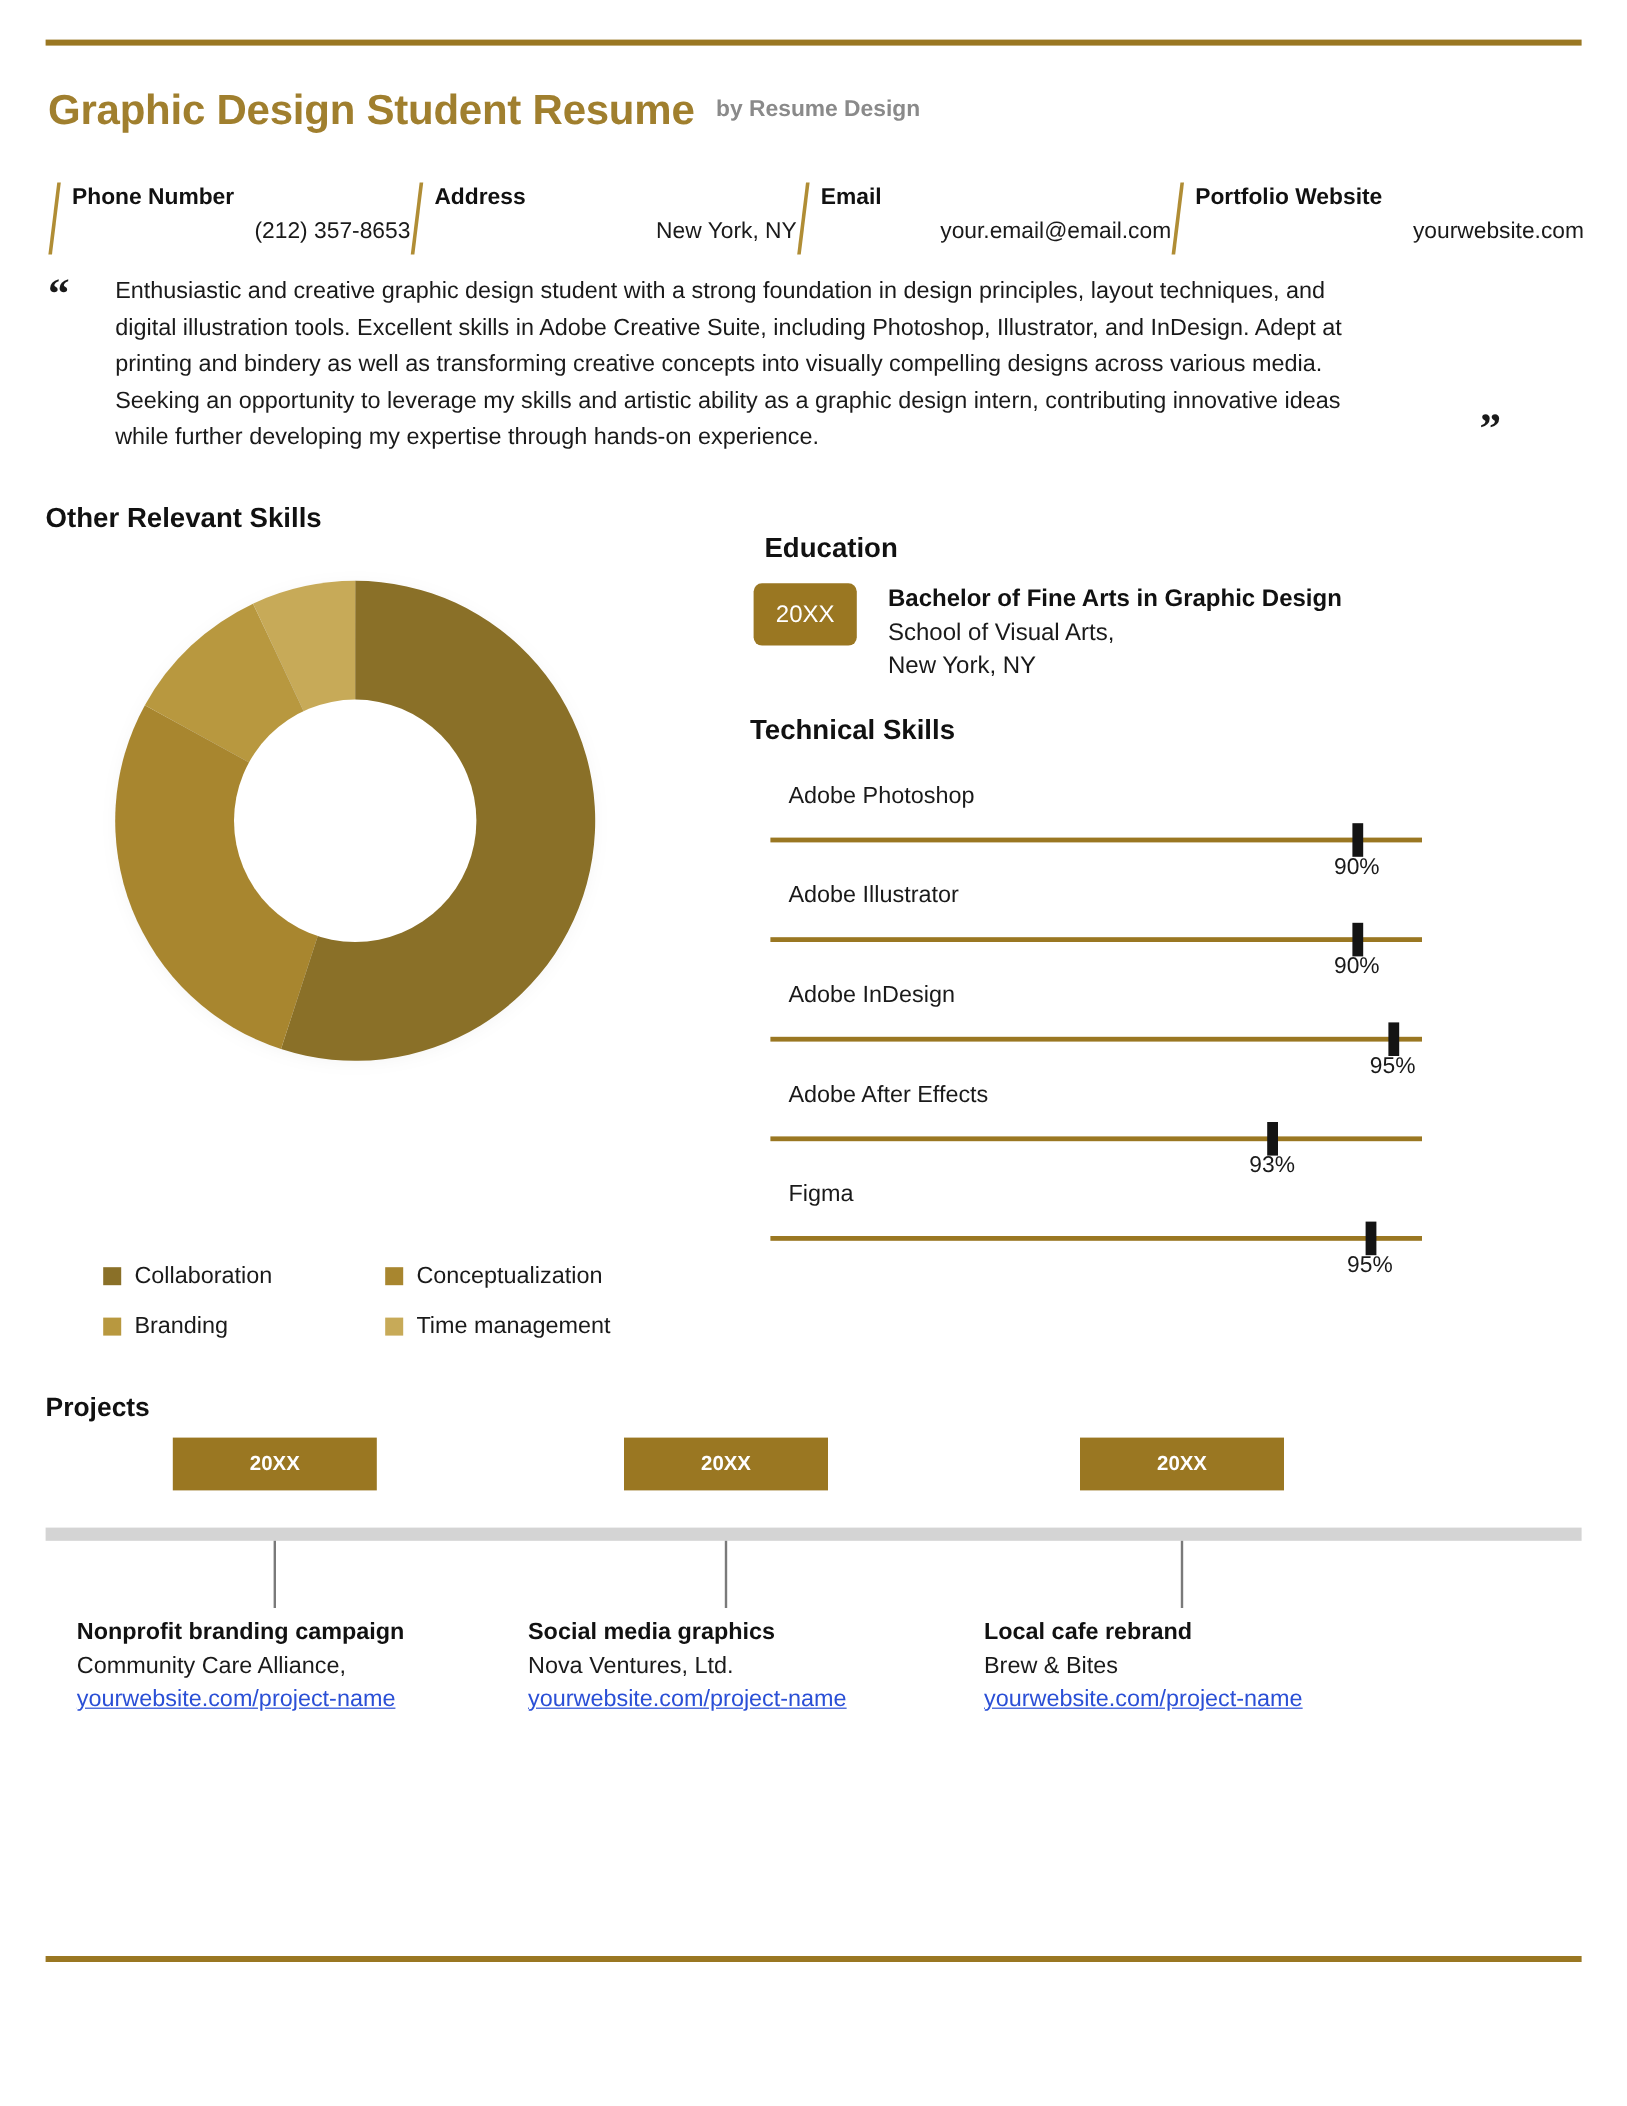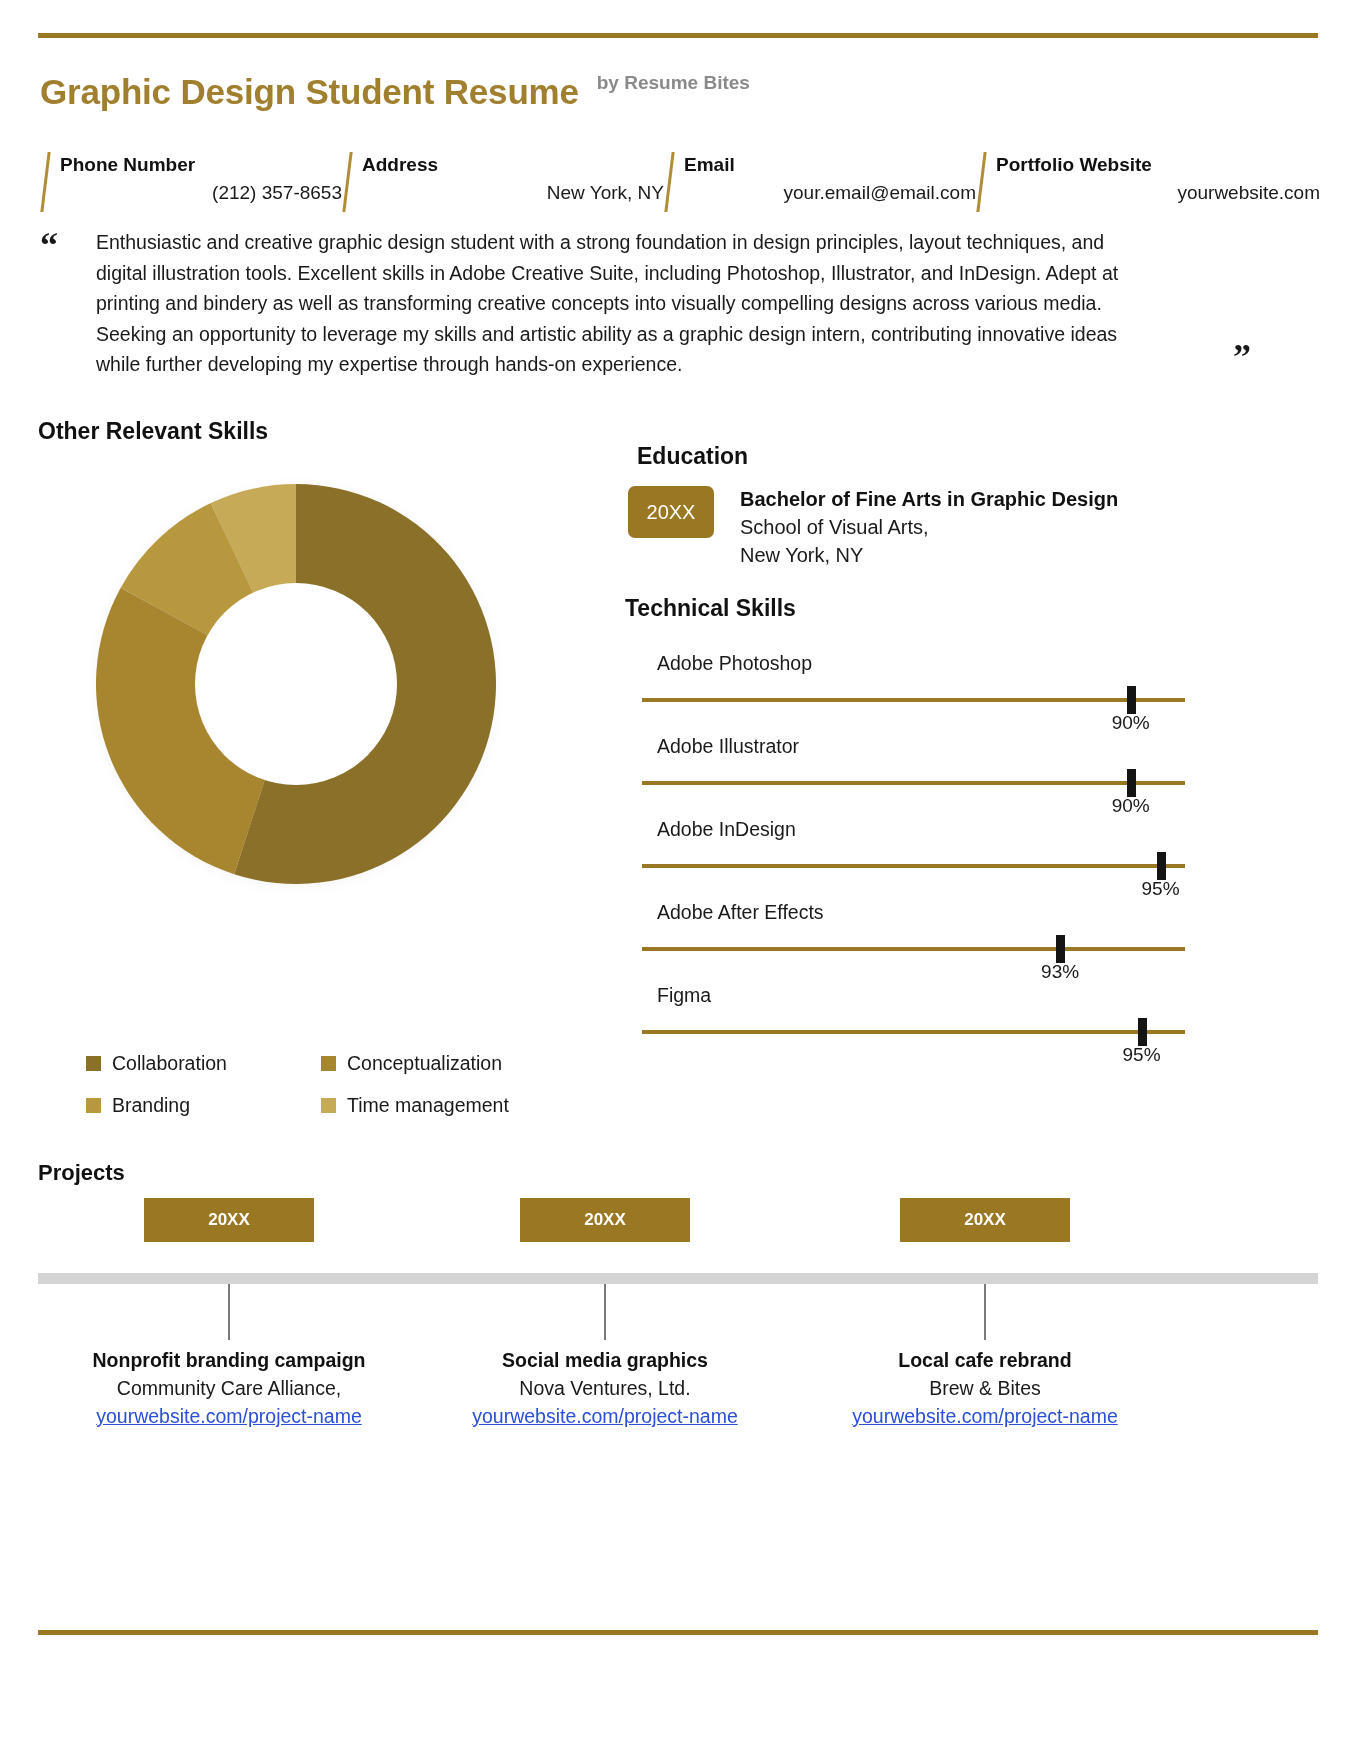--- a/index.html
+++ b/index.html
@@ -40,21 +40,21 @@
     height: 5px;
     background: #9a7722;
   }
 
   
   .header {
     position: absolute;
     left: 40px;
     top: 72px;
     display: flex;
-    align-items: flex-start;
+    align-items: center;
     gap: 18px;
   }
   .doc-title {
     font-size: 35px;
     font-weight: bold;
     color: #a07f2e;
     letter-spacing: -0.2px;
   }
   .doc-byline {
     font-size: 19px;
@@ -336,21 +336,21 @@
     width: 2px;
     height: 56px;
     background: #7a7a7a;
     transform: translateX(-50%);
   }
   .tl-body {
     position: absolute;
     left: 0;
     top: 148px;
     width: 330px;
-    text-align: center;
+    text-align: left;
   }
   .tl-title {
     font-size: 19.5px;
     font-weight: bold;
     color: #111111;
     line-height: 28px;
   }
   .tl-org {
     font-size: 19.5px;
     color: #1a1a1a;
@@ -366,21 +366,21 @@
 </style>
 </head>
 <body>
 
 <div class="page">
 
   <div class="rule-top"></div>
 
   <div class="header">
     <div class="doc-title">Graphic Design Student Resume</div>
-    <div class="doc-byline">by Resume Bites</div>
+    <div class="doc-byline">by Resume Design</div>
   </div>
 
   <div class="contact-strip">
     <div class="contact-item">
       <div class="contact-bar"></div>
       <div class="contact-label">Phone Number</div>
       <div class="contact-value">(212) 357-8653</div>
     </div>
     <div class="contact-item">
       <div class="contact-bar"></div>

